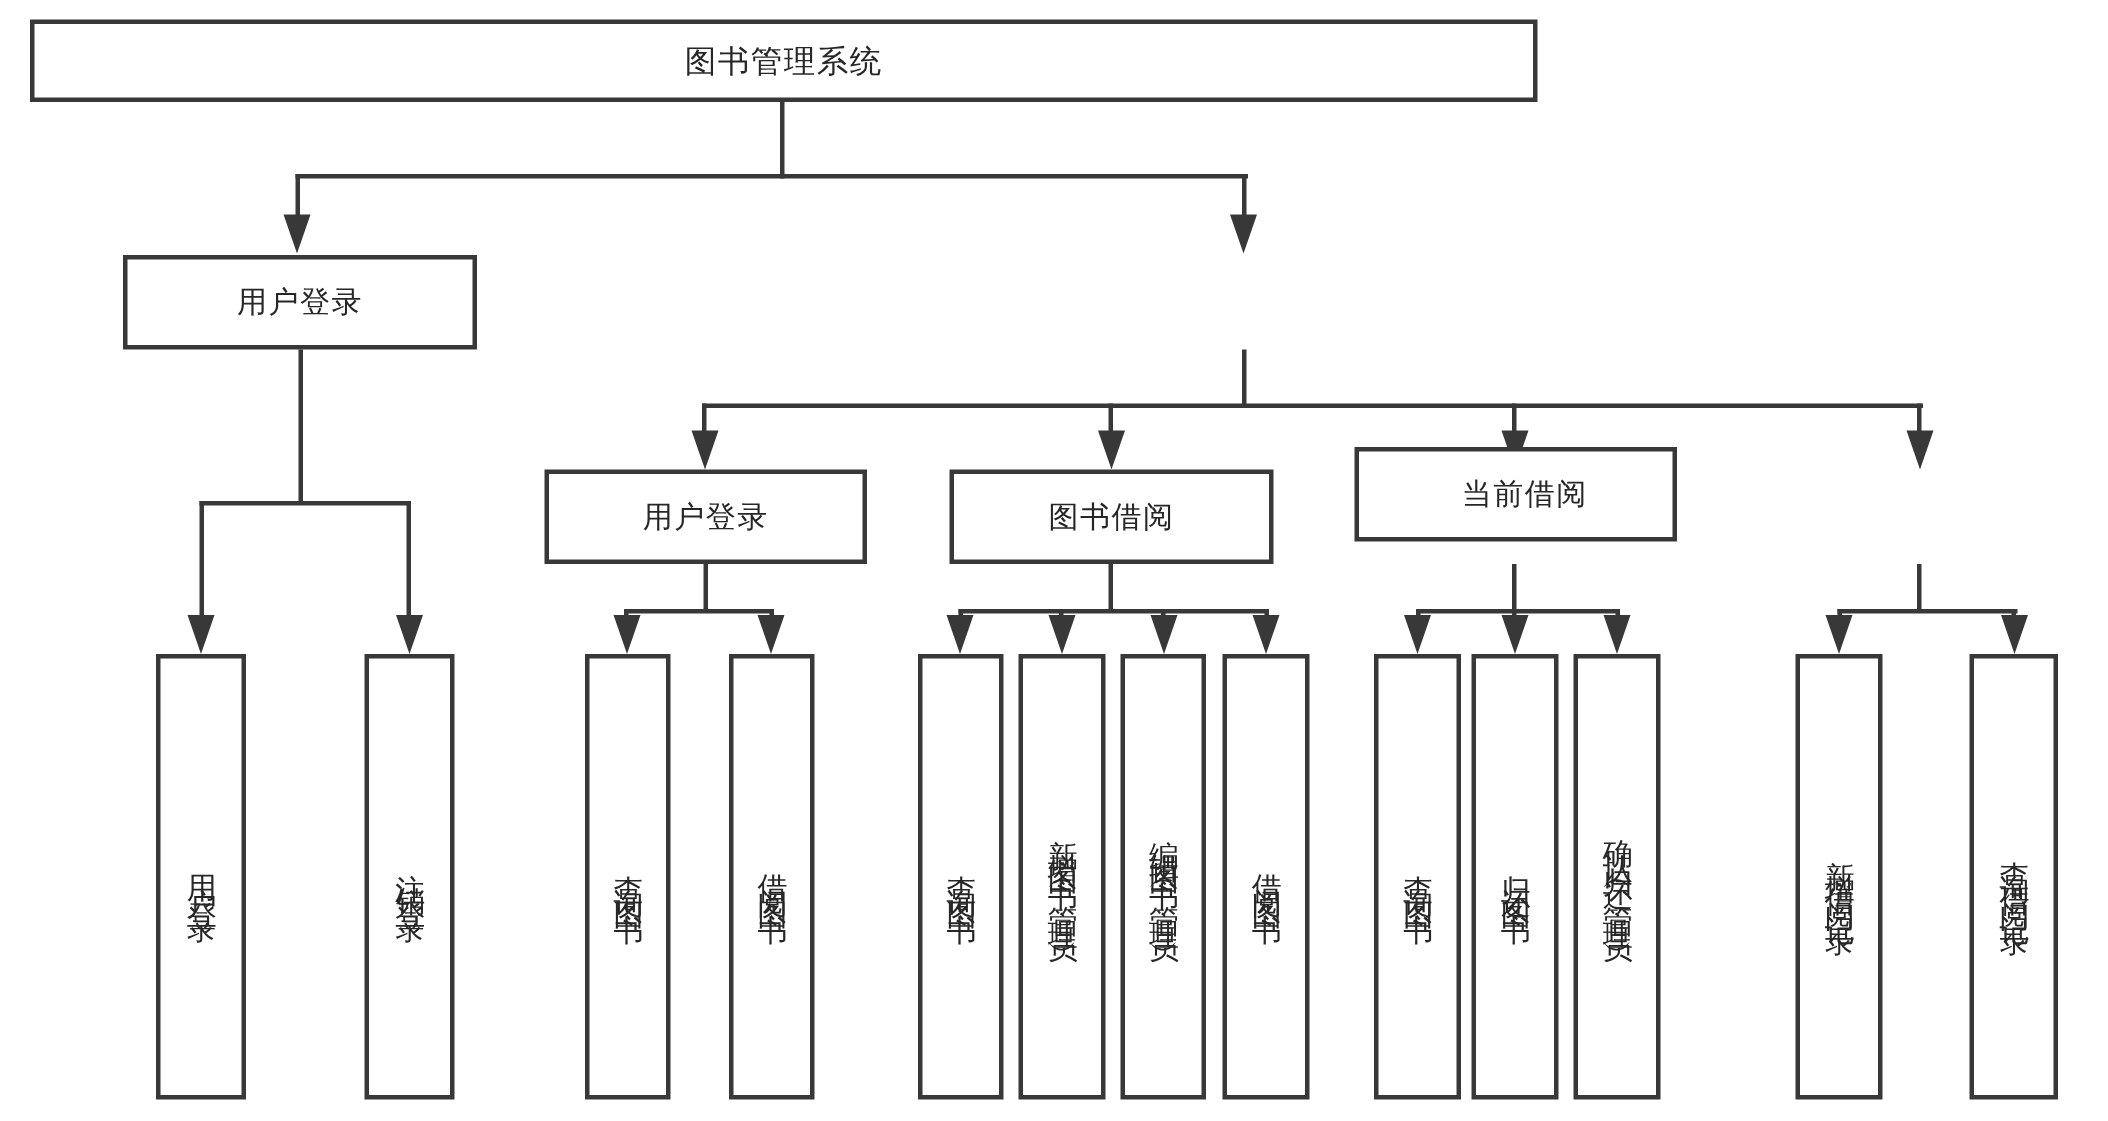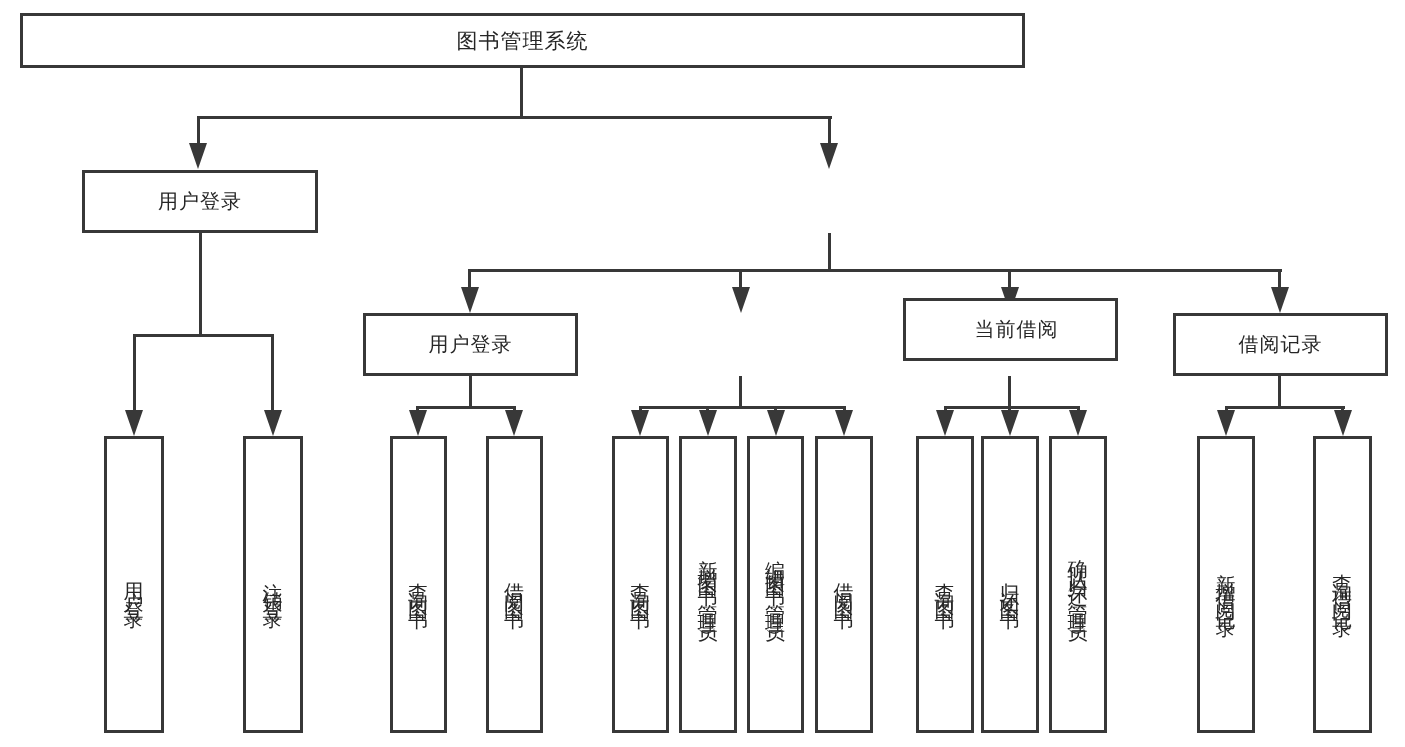--- a/index.html
+++ b/index.html
@@ -92,25 +92,25 @@
   <div class="ln" style="left:739px;top:269px;width:3px;height:20px;"></div>
   <div class="ah" style="left:732px;top:287px;"></div>
   <div class="ln" style="left:1008px;top:269px;width:3px;height:20px;"></div>
   <div class="ah" style="left:1001px;top:287px;"></div>
   <div class="ln" style="left:1278px;top:269px;width:3px;height:20px;"></div>
   <div class="ah" style="left:1271px;top:287px;"></div>
 
   <div class="node" style="left:363px;top:313px;width:215px;height:63px;">
     <span>用户登录</span>
   </div>
+  <div class="node" style="left:633px;top:313px;width:216px;height:63px;">
+    <span>图书借阅</span>
+  </div>
   <div class="node" style="left:903px;top:298px;width:215px;height:63px;padding-left:12px;">
     <span>当前借阅</span>
-  </div>
-  <div class="node" style="left:1173px;top:313px;width:215px;height:63px;">
-    <span>借阅记录</span>
   </div>
 
   <div class="ln" style="left:469px;top:376px;width:3px;height:32px;"></div>
   <div class="ln" style="left:416px;top:406px;width:100px;height:3px;"></div>
   <div class="ln" style="left:416px;top:406px;width:3px;height:6px;"></div>
   <div class="ah" style="left:409px;top:410px;"></div>
   <div class="ln" style="left:513px;top:406px;width:3px;height:6px;"></div>
   <div class="ah" style="left:505px;top:410px;"></div>
 
   <div class="ln" style="left:739px;top:376px;width:3px;height:32px;"></div>

